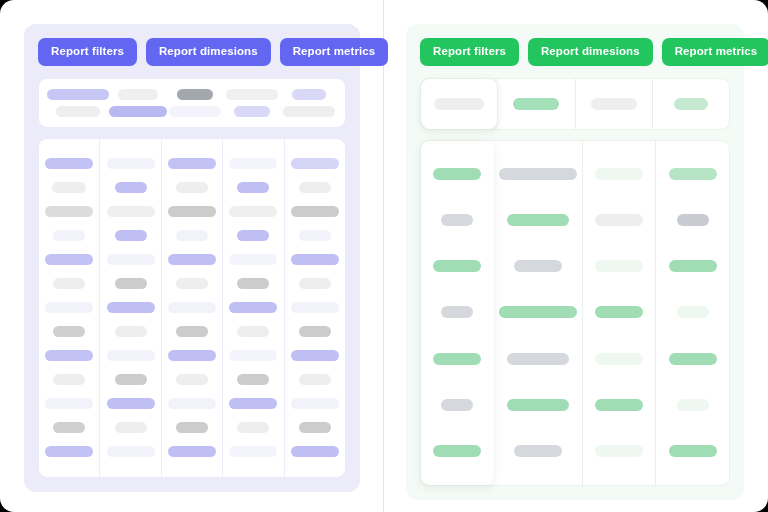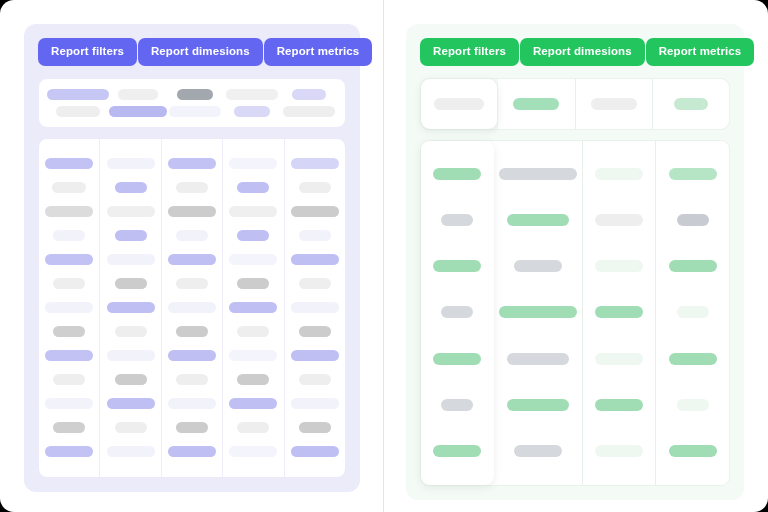--- a/index.html
+++ b/index.html
@@ -22,21 +22,21 @@
     background: #e4e4e8;
   }
 
   
   .panel { position: absolute; top: 24px; }
   .panel-inner {
     border-radius: 12px;
     padding: 14px;
   }
 
-  .btn-row { display: flex; gap: 1px; margin-bottom: 12px; align-items: flex-end; }
+  .btn-row { display: flex; gap: 9px; margin-bottom: 12px; align-items: flex-end; }
   .btn {
     border: none;
     border-radius: 7px;
     color: #ffffff;
     font-size: 11.5px;
     font-weight: 700;
     letter-spacing: .1px;
     padding: 8px 13px;
     white-space: nowrap;
     font-family: "Liberation Sans", sans-serif;

